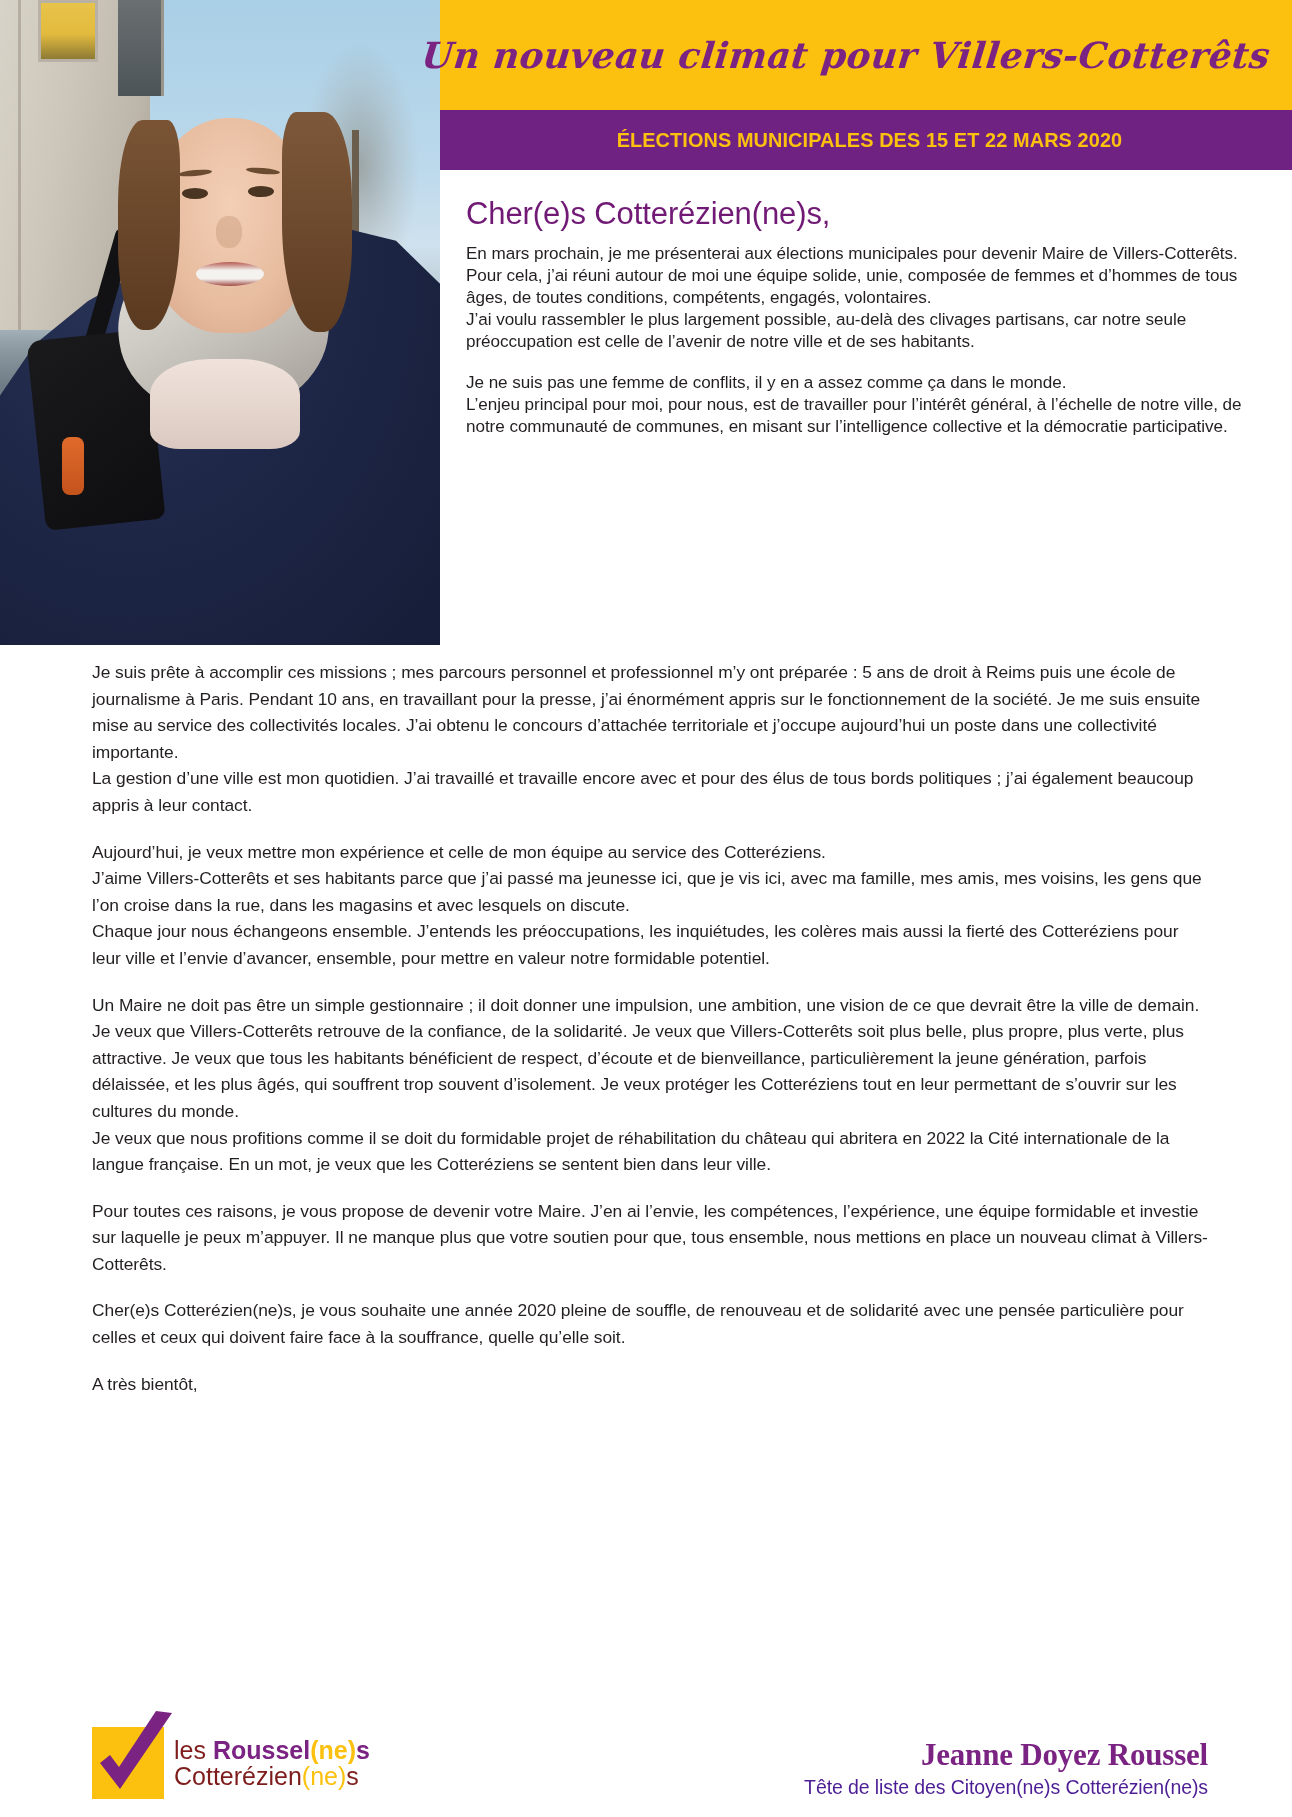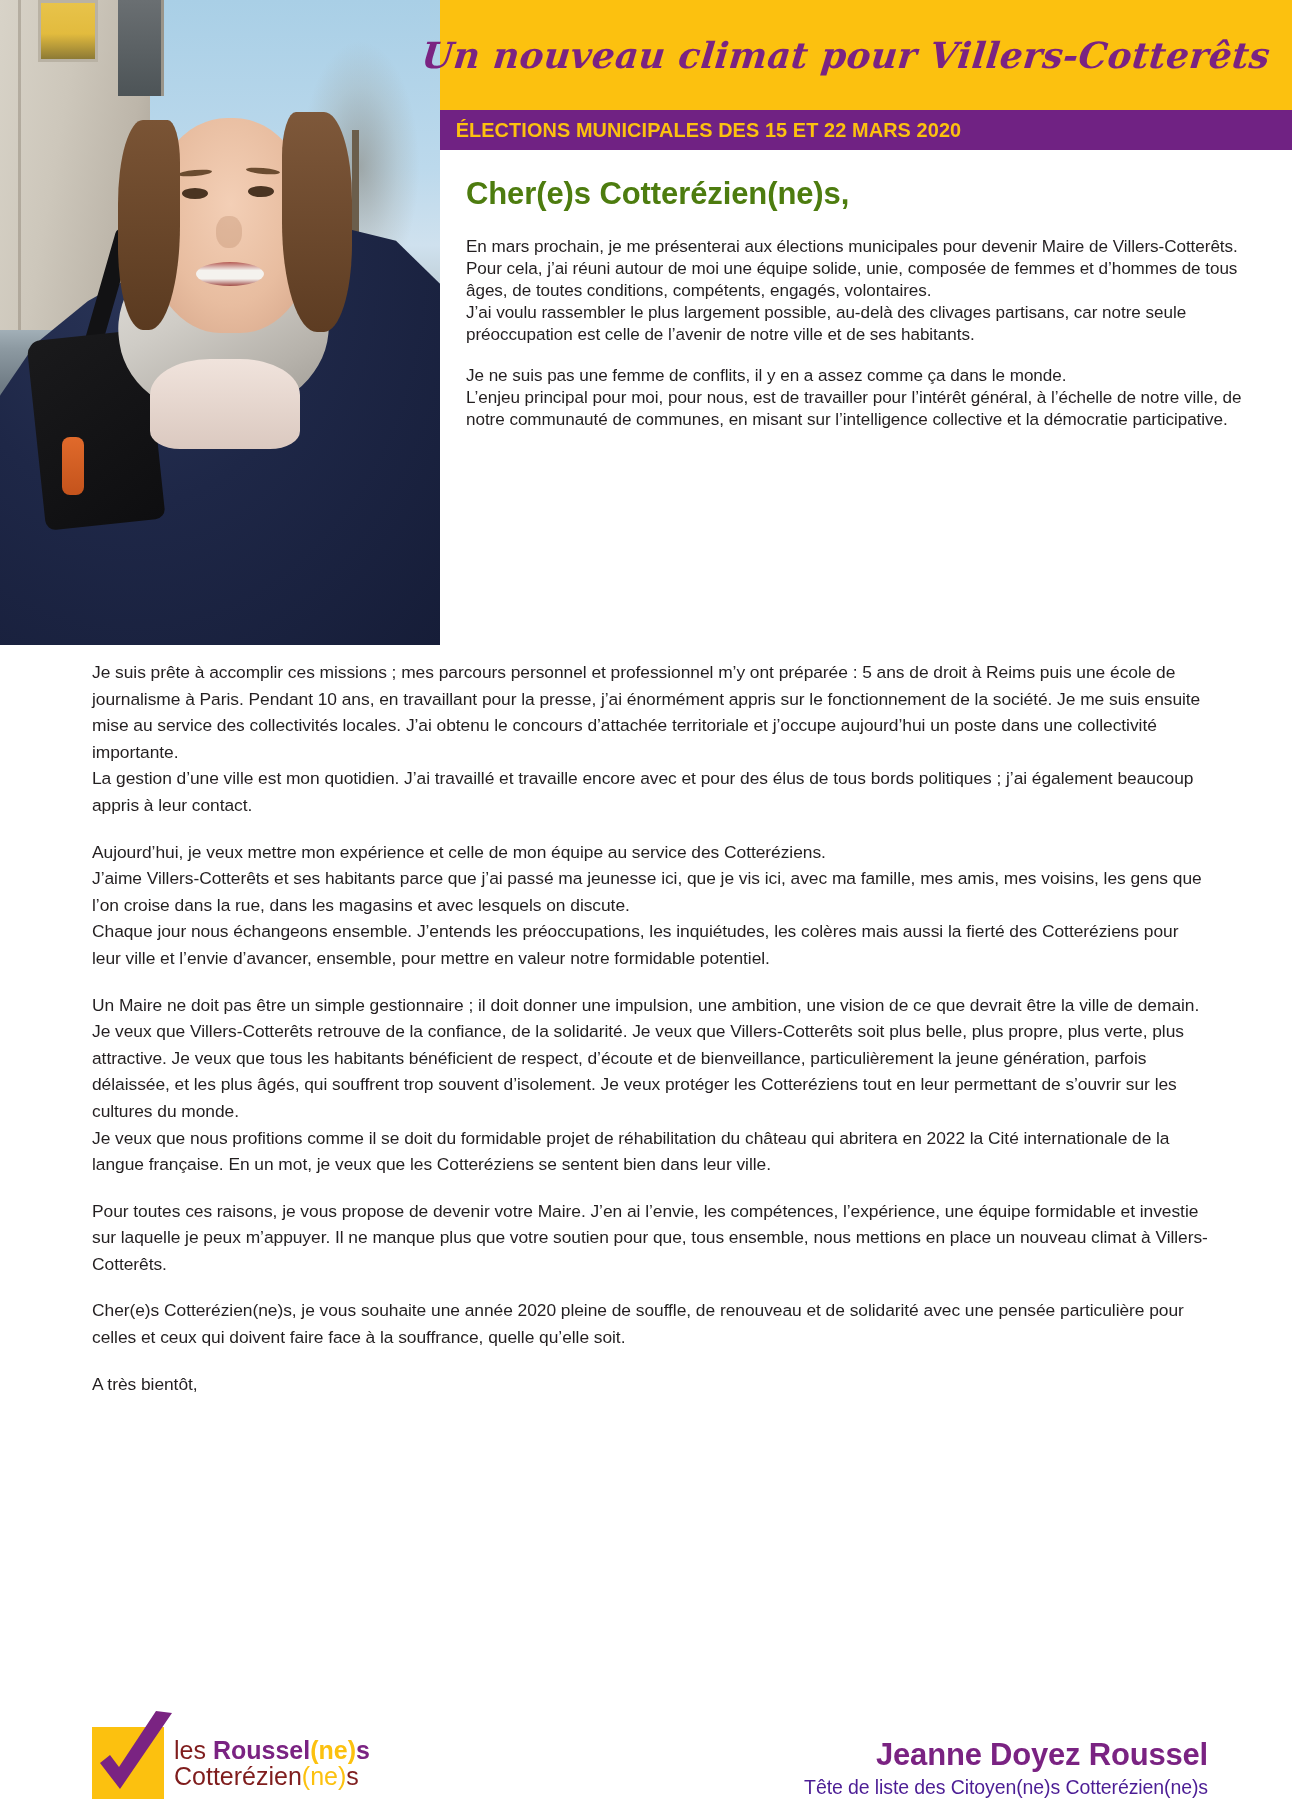--- a/index.html
+++ b/index.html
@@ -167,47 +167,47 @@
     font-weight: bold;
     font-size: 36px;
     color: #7a2382;
     letter-spacing: 0.4px;
     transform: skewX(-6deg);
     white-space: nowrap;
   }
 
   .banner-purple {
     background: #702283;
-    height: 40px;
+    height: 60px;
     display: flex;
     align-items: center;
-    justify-content: flex-start;
+    justify-content: center;
     padding-right: 8px;
   }
   .banner-elections {
     color: #fcc10f;
     font-weight: bold;
     font-size: 20.5px;
     letter-spacing: 0.1px;
     white-space: nowrap;
     transform: scaleX(.97);
     transform-origin: right center;
   }
 
   .letter-col {
     background: #ffffff;
     flex: 1;
     padding: 26px 30px 0 26px;
   }
 
   .salutation {
-    color: #4d7c0f;
+    color: #701a75;
     font-size: 31px;
-    font-weight: bold;
-    margin-bottom: 24px;
+    font-weight: normal;
+    margin-bottom: 11px;
     letter-spacing: -0.1px;
   }
 
   
   p.para {
     font-size: 17.1px;
     line-height: 22px;
     color: #231f20;
     margin: 0 0 19px 0;
     letter-spacing: -0.05px;
@@ -257,20 +257,21 @@
   .lw-yellow { color: #fcc10f; font-weight: bold; }
   .lw-yellow-thin { color: #fcc10f; font-weight: normal; }
 
   .signature { text-align: right; }
   .sig-name {
     color: #7a2382;
     font-weight: bold;
     font-size: 31px;
     letter-spacing: -0.2px;
     margin-bottom: 3px;
+    font-family: Liberation Serif, serif;
   }
   .sig-role {
     font-size: 19.5px;
     color: #4c1d95;
     letter-spacing: -0.1px;
   }
 </style>
 </head>
 <body>
 

